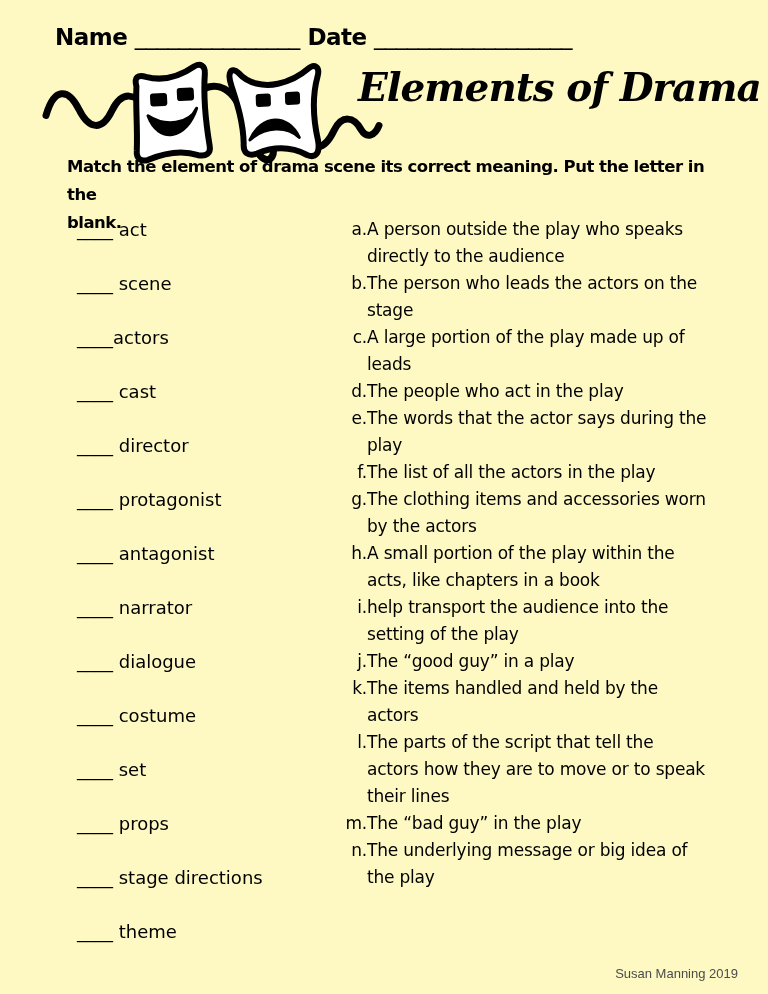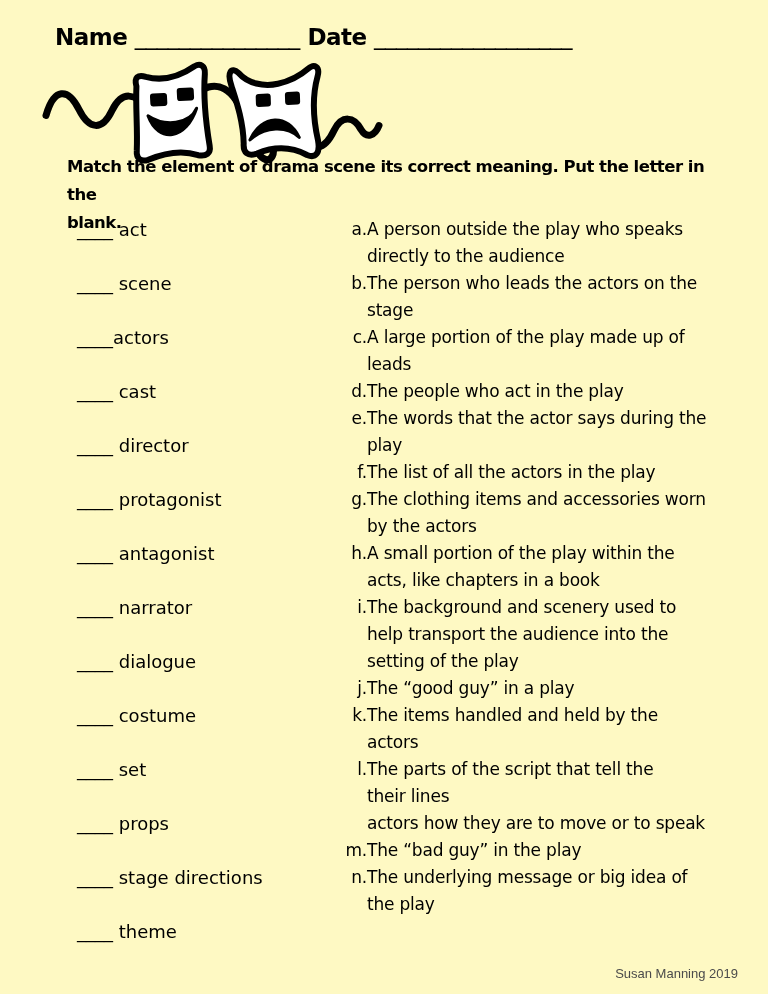--- a/index.html
+++ b/index.html
@@ -62,20 +62,21 @@
                C252,20 261,13 267,7 C273,1 279,4 277,14
                C273,34 276,58 282,78 C285,90 281,96 272,93
                C254,85 236,88 222,95 C213,99 208,95 208,86
                C206,64 198,45 192,30 Z" fill="#fff" stroke="#000" stroke-width="6" stroke-linejoin="round"></path>
       <rect x="217" y="35" width="15" height="13" rx="3" fill="#000" transform="rotate(-6 224 41)"></rect>
       <rect x="246" y="31" width="15" height="13" rx="3" fill="#000" transform="rotate(-6 253 37)"></rect>
       <path d="M214,82 C224,55 250,53 263,76 C250,65 228,67 214,82 Z" fill="#000" stroke="#000" stroke-width="3" stroke-linejoin="round"></path>
     </g>
   </svg>
 
+  <div class="page-title">Elements of Drama</div>
 
   <div class="instructions">
     <div>Match the element of drama scene its correct meaning. Put the letter in the</div>
     <div>blank.</div>
   </div>
 
   <div class="terms">
       <div class="term"><span>____</span><span> act</span></div>
       <div class="term"><span>____</span><span> scene</span></div>
       <div class="term"><span>____</span><span>actors</span></div>
@@ -143,21 +144,20 @@
       <div class="def">
         <div class="letter">h.</div>
         <div class="dlines">
           <div class="dline">A small portion of the play within the</div>
           <div class="dline">acts, like chapters in a book</div>
         </div>
       </div>
       <div class="def">
         <div class="letter">i.</div>
         <div class="dlines">
-          <div class="dline">The background and scenery used to</div>
           <div class="dline">help transport the audience into the</div>
           <div class="dline">setting of the play</div>
         </div>
       </div>
       <div class="def">
         <div class="letter">j.</div>
         <div class="dlines">
           <div class="dline">The “good guy” in a play</div>
         </div>
       </div>
@@ -165,22 +165,22 @@
         <div class="letter">k.</div>
         <div class="dlines">
           <div class="dline">The items handled and held by the</div>
           <div class="dline">actors</div>
         </div>
       </div>
       <div class="def">
         <div class="letter">l.</div>
         <div class="dlines">
           <div class="dline">The parts of the script that tell the</div>
+          <div class="dline">actors how they are to move or to speak</div>
           <div class="dline">their lines</div>
-          <div class="dline">actors how they are to move or to speak</div>
         </div>
       </div>
       <div class="def">
         <div class="letter">m.</div>
         <div class="dlines">
           <div class="dline">The “bad guy” in the play</div>
         </div>
       </div>
       <div class="def">
         <div class="letter">n.</div>

